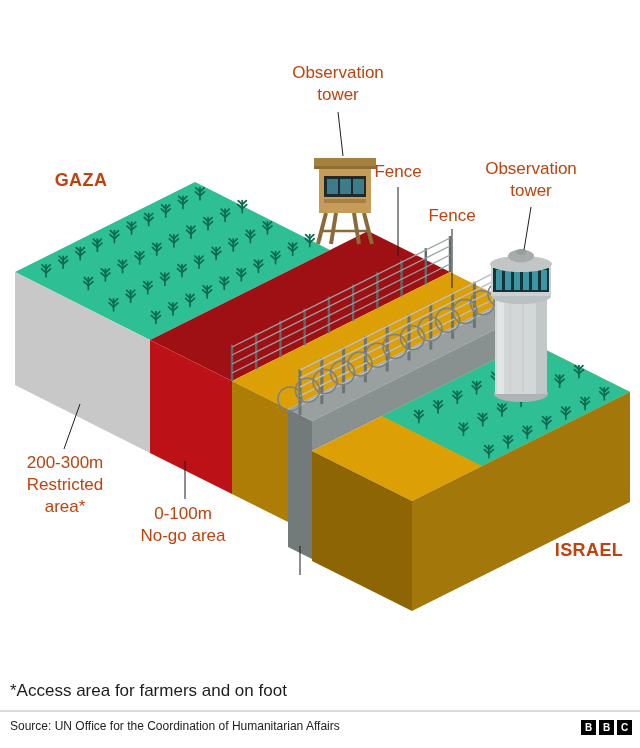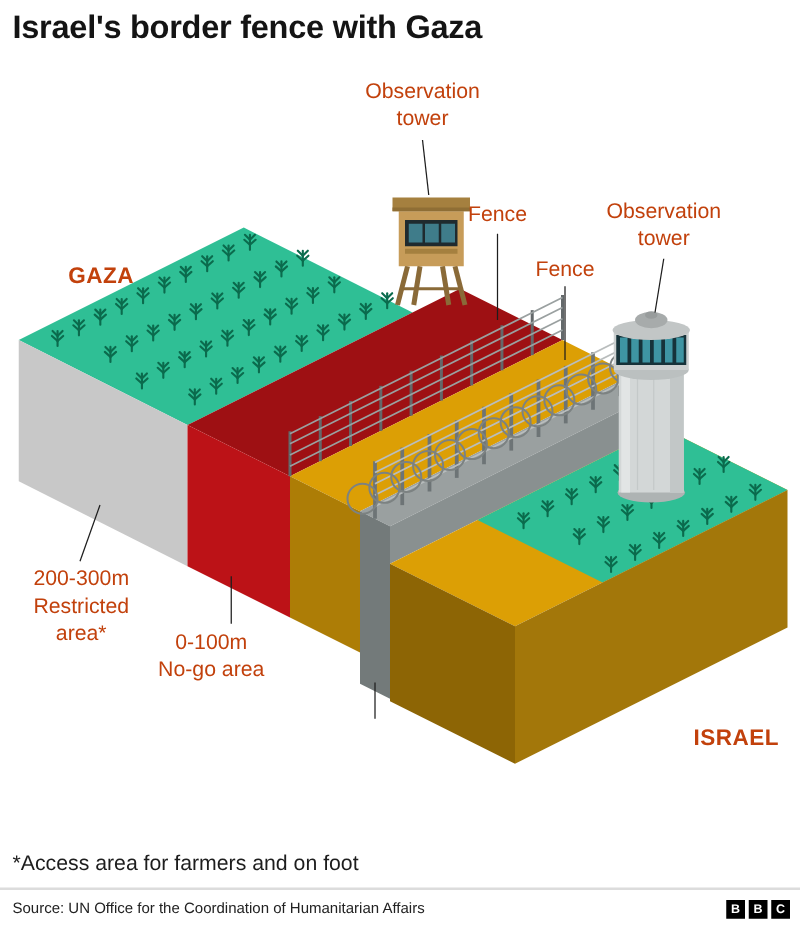--- a/index.html
+++ b/index.html
@@ -3,34 +3,33 @@
 <meta charset="utf-8">
 <style>
   html,body{margin:0;padding:0;background:#fff;}
   .page{position:relative;width:640px;height:748px;background:#fff;overflow:hidden;
         font-family:"Liberation Sans",sans-serif;}
   .title{position:absolute;left:10px;top:6px;font-size:26px;font-weight:700;color:#141414;
          letter-spacing:-0.2px;z-index:2;}
   svg.scene{position:absolute;left:0;top:0;z-index:1;}
   .lbl{position:absolute;transform:translateX(-50%);text-align:center;font-size:17px;
        line-height:1.28;color:#c2410c;white-space:pre-line;z-index:2;}
-  .lbl.b{font-weight:700;font-size:18px;letter-spacing:0.4px;margin-top:40px;}
+  .lbl.b{font-weight:700;font-size:18px;letter-spacing:0.4px;}
   .footnote{position:absolute;left:10px;top:681px;font-size:17px;color:#1d1d1d;z-index:2;}
   .divider{position:absolute;left:0;top:710px;width:640px;height:2px;background:#dcdcdc;z-index:2;}
   .source{position:absolute;left:10px;top:719px;font-size:12px;color:#222;z-index:2;}
   .bbc{position:absolute;top:720px;right:8px;display:flex;gap:3px;z-index:2;}
   .bbc span{width:15px;height:15px;background:#000;color:#fff;font-weight:700;font-size:10px;
             display:flex;align-items:center;justify-content:center;}
 </style>
 </head>
 <body>
 
 <div class="page">
 
-  <div class="title">Israel's border fence with Gaza</div>
 
   <svg class="scene" width="640" height="748" viewBox="0 0 640 748">
     <defs>
       <g id="plant" stroke="#0B6B4D" stroke-width="1.7" stroke-linecap="round" fill="none">
         <line x1="0" y1="0" x2="0" y2="-12"></line>
         <line x1="0" y1="-4" x2="-4.5" y2="-8"></line>
         <line x1="0" y1="-4" x2="4.5" y2="-8"></line>
         <line x1="0" y1="-8" x2="-4" y2="-12"></line>
         <line x1="0" y1="-8" x2="4" y2="-12"></line>
       </g>
@@ -219,21 +218,21 @@
   <div class="lbl" style="left:338px;top:62px">Observation
 tower</div>
   <div class="lbl b" style="left:81px;top:169px">GAZA</div>
   <div class="lbl" style="left:398px;top:161px">Fence</div>
   <div class="lbl" style="left:531px;top:158px">Observation
 tower</div>
   <div class="lbl" style="left:452px;top:205px">Fence</div>
   <div class="lbl" style="left:65px;top:452px">200-300m
 Restricted
 area*</div>
-  <div class="lbl" style="left:169px;top:503px">0-100m
+  <div class="lbl" style="left:183px;top:503px">0-100m
 No-go area</div>
   <div class="lbl b" style="left:589px;top:539px">ISRAEL</div>
 
   <div class="footnote">*Access area for farmers and on foot</div>
   <div class="divider"></div>
   <div class="source">Source: UN Office for the Coordination of Humanitarian Affairs</div>
   <div class="bbc">
     <span>B</span>
     <span>B</span>
     <span>C</span>

